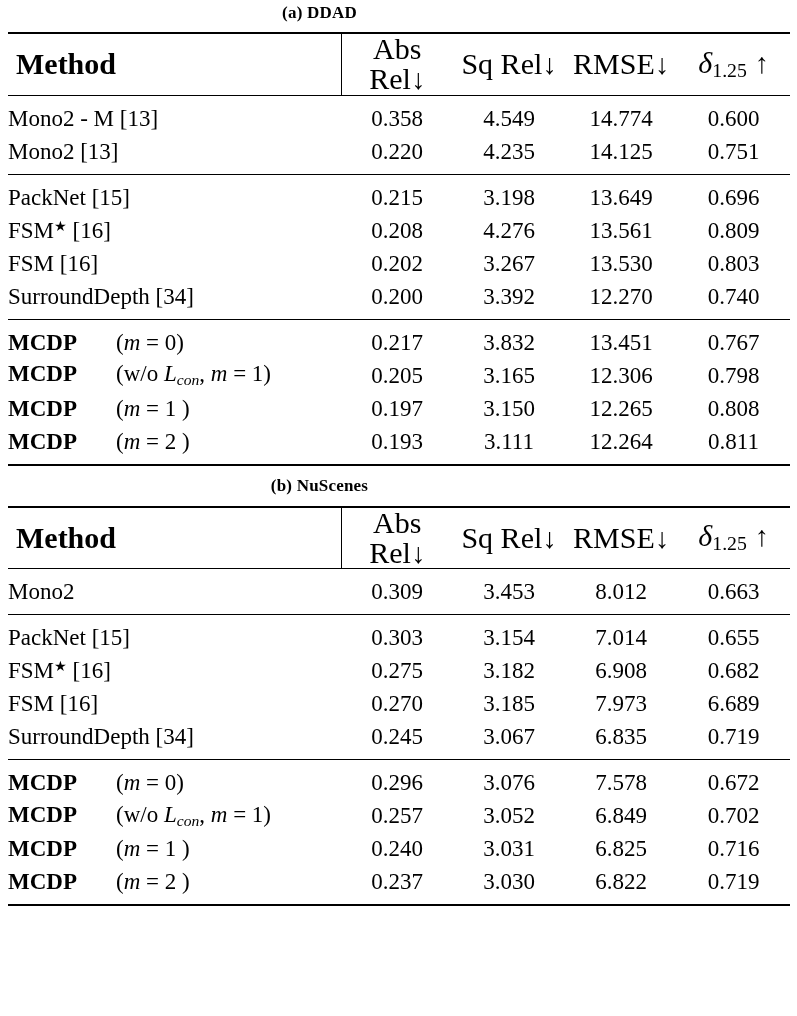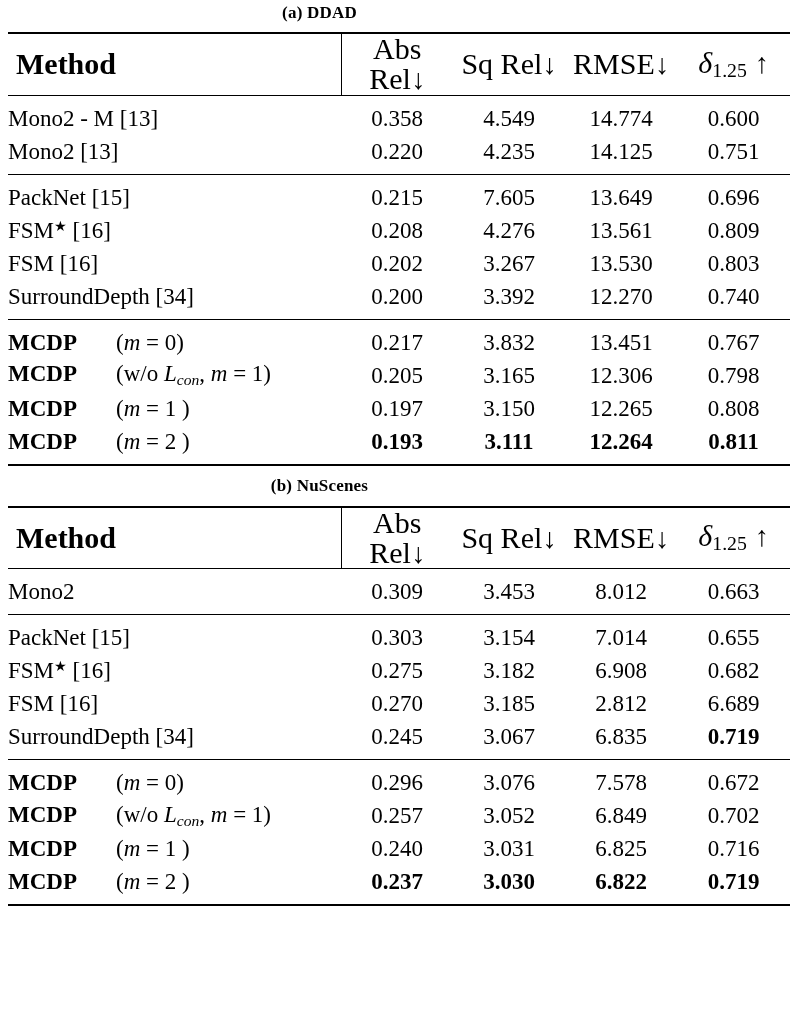--- a/index.html
+++ b/index.html
@@ -83,21 +83,21 @@
 
   td.td-method {
     text-align: left;
     padding-left: 8px;
     white-space: nowrap;
   }
   td.td-num {
     text-align: center;
     white-space: nowrap;
   }
-  td.td-num.bold { font-weight: bold; margin-top: 48px; }
+  td.td-num.bold { font-weight: normal; margin-top: 48px; }
 
   .mname { font-weight: normal; margin-top: 44px; }
   .mname.bold { font-weight: bold; }
   .paren { font-weight: normal; margin-left: 34px; }
   .it { font-style: italic; }
   .sub {
     font-size: 0.68em;
     vertical-align: -0.25em;
     font-style: italic;
   }
@@ -156,21 +156,21 @@
             <td class="td-num">4.235</td>
             <td class="td-num">14.125</td>
             <td class="td-num">0.751</td>
           </tr>
           <tr class="rule-thin">
             <td colspan="5"></td>
           </tr>
           <tr class="data-row pad-top">
             <td class="td-method"><span class="mname">PackNet</span><span> [15]</span></td>
             <td class="td-num first-num">0.215</td>
-            <td class="td-num">7.605</td>
+            <td class="td-num">3.198</td>
             <td class="td-num">13.649</td>
             <td class="td-num">0.696</td>
           </tr>
           <tr class="data-row">
             <td class="td-method"><span class="mname">FSM</span><span class="star">★</span><span> [16]</span></td>
             <td class="td-num first-num">0.208</td>
             <td class="td-num">4.276</td>
             <td class="td-num">13.561</td>
             <td class="td-num">0.809</td>
           </tr>
@@ -268,21 +268,21 @@
             <td class="td-method"><span class="mname">FSM</span><span class="star">★</span><span> [16]</span></td>
             <td class="td-num first-num">0.275</td>
             <td class="td-num">3.182</td>
             <td class="td-num">6.908</td>
             <td class="td-num">0.682</td>
           </tr>
           <tr class="data-row">
             <td class="td-method"><span class="mname">FSM</span><span> [16]</span></td>
             <td class="td-num first-num">0.270</td>
             <td class="td-num">3.185</td>
-            <td class="td-num">2.812</td>
+            <td class="td-num">7.973</td>
             <td class="td-num">6.689</td>
           </tr>
           <tr class="data-row pad-bot">
             <td class="td-method"><span class="mname">SurroundDepth</span><span> [34]</span></td>
             <td class="td-num first-num">0.245</td>
             <td class="td-num">3.067</td>
             <td class="td-num">6.835</td>
             <td class="td-num bold">0.719</td>
           </tr>
           <tr class="rule-thin">

